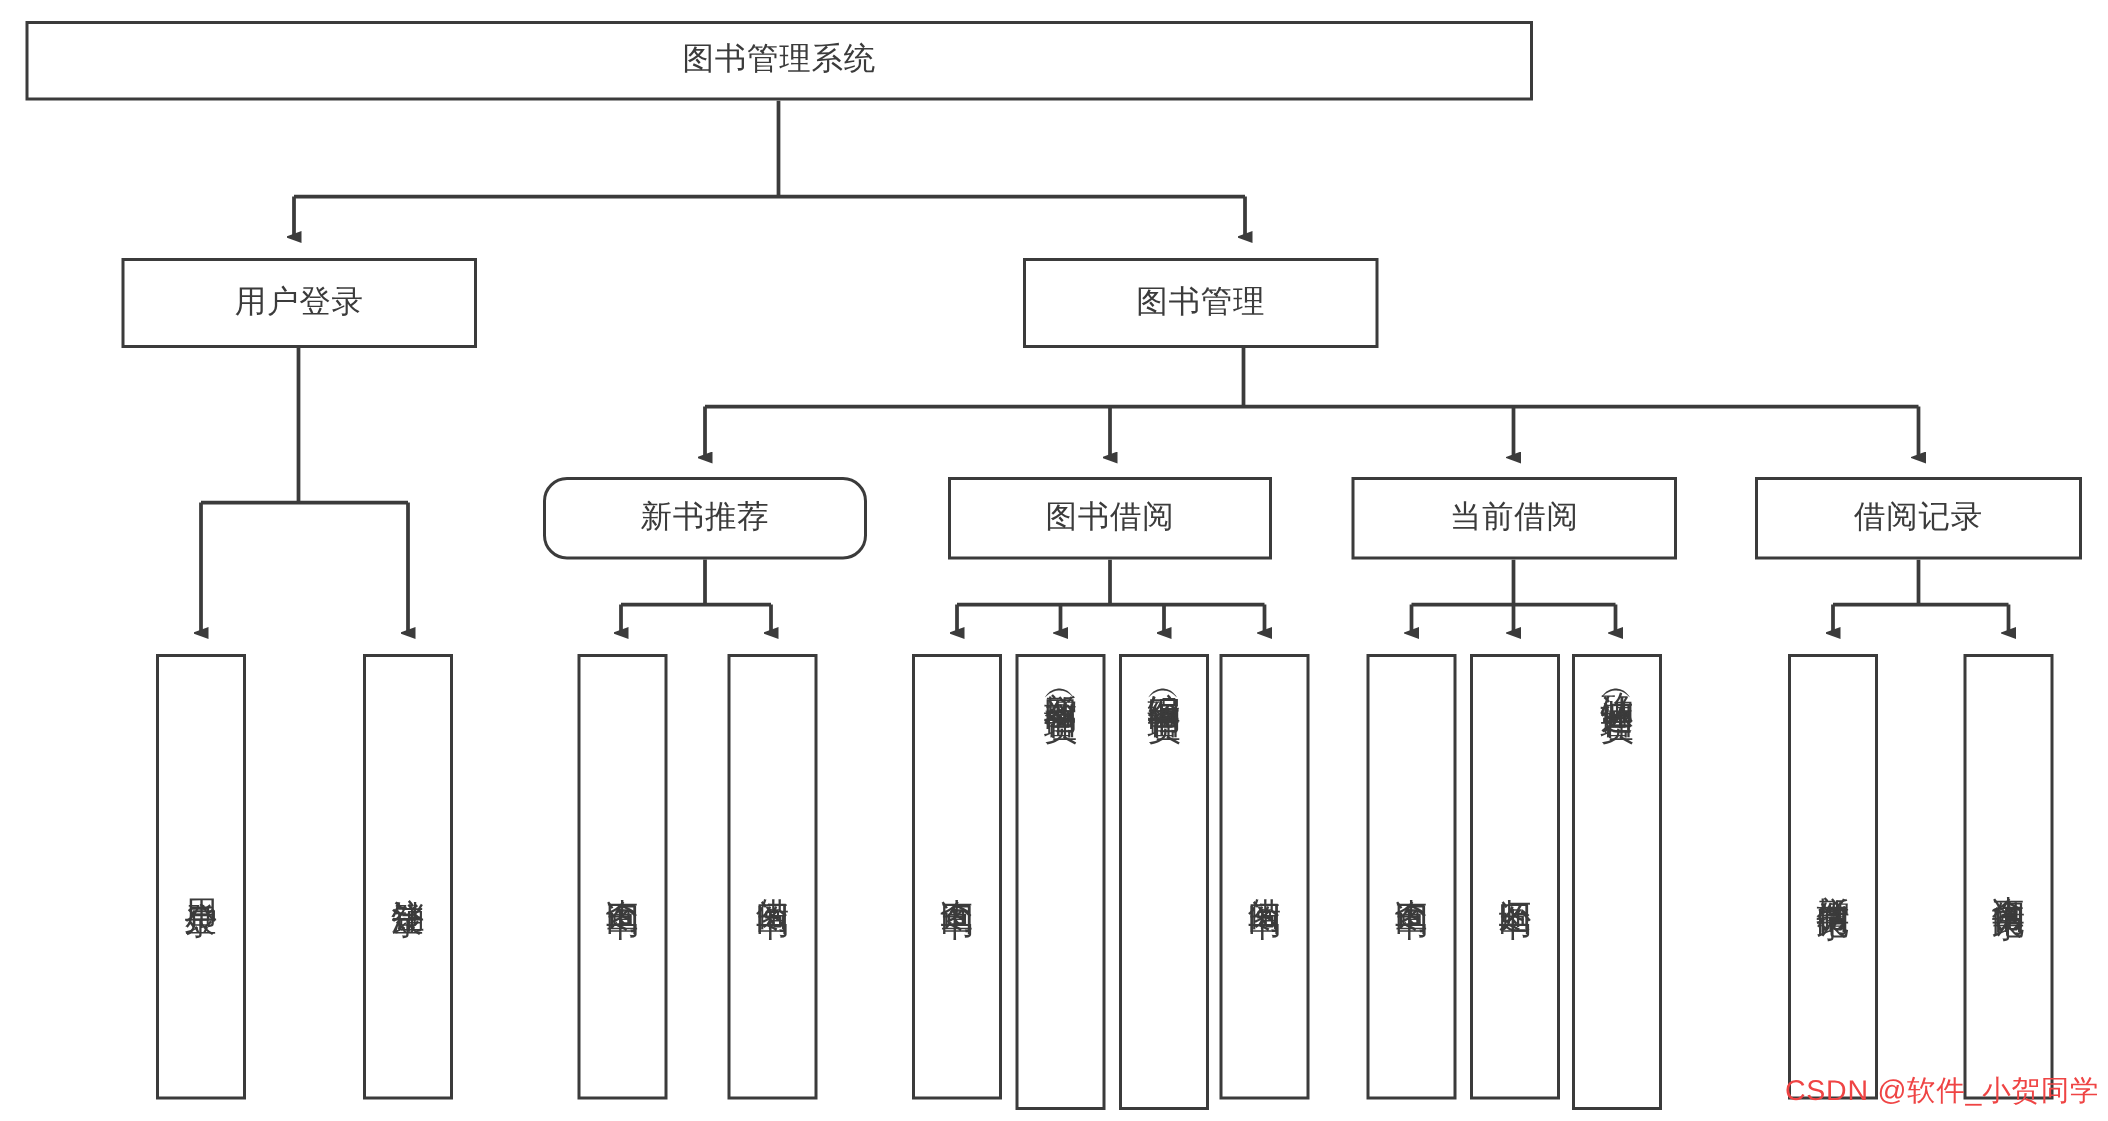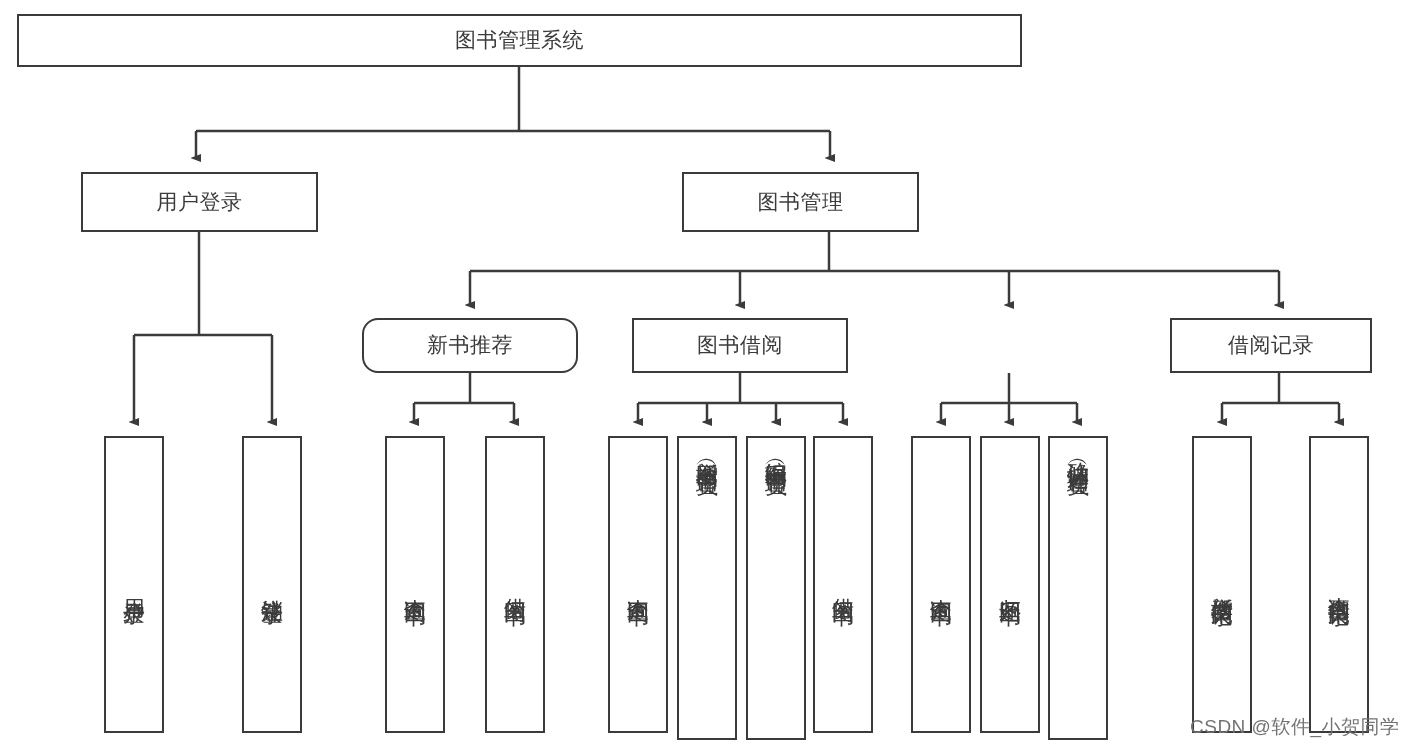--- a/index.html
+++ b/index.html
@@ -57,21 +57,21 @@
   }
   .node.vertical.center-v {
     align-items: center;
   }
   .node.vertical.top-v {
     align-items: flex-start;
     padding-top: 6px;
   }
   .watermark {
     position: absolute;
-    color: #737373;
+    color: #ef4444;
     font-size: 19px;
     white-space: nowrap;
     letter-spacing: 0.5px;
   }
 </style>
 </head>
 <body>
 
 <div id="diagram-root">
 
@@ -135,21 +135,24 @@
   <div class="node" style="left:682px; top:172px; width:237px; height:60px;">
     <span class="label">图书管理</span>
   </div>
 
   <div class="node" style="left:362px; top:318px; width:216px; height:55px;border-radius:16px;">
     <span class="label">新书推荐</span>
   </div>
   <div class="node" style="left:632px; top:318px; width:216px; height:55px;">
     <span class="label">图书借阅</span>
   </div>
-  <div class="node" style="left:1170px; top:318px; width:202px; height:55px;">
+  <div class="node" style="left:901px; top:318px; width:217px; height:55px;">
+    <span class="label">当前借阅</span>
+  </div>
+  <div class="node" style="left:1170px; top:318px; width:218px; height:55px;">
     <span class="label">借阅记录</span>
   </div>
 
   <div class="node vertical center-v" style="left:104px; top:436px; width:60px; height:297px;">
     <span class="label">用户登录</span>
   </div>
   <div class="node vertical center-v" style="left:242px; top:436px; width:60px; height:297px;">
     <span class="label">注销登录</span>
   </div>
 

